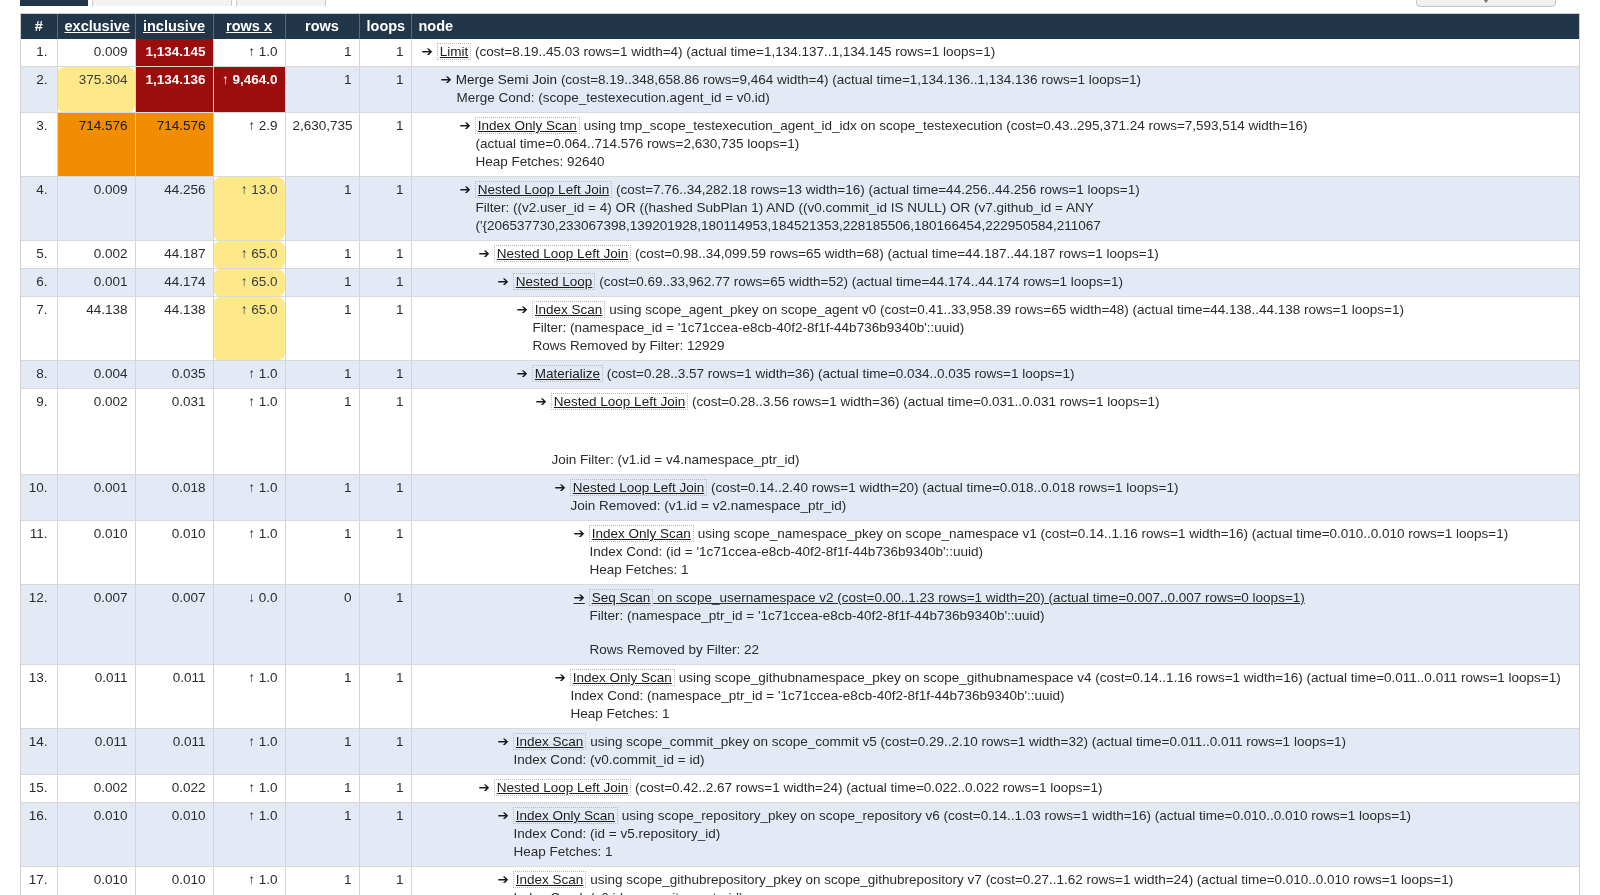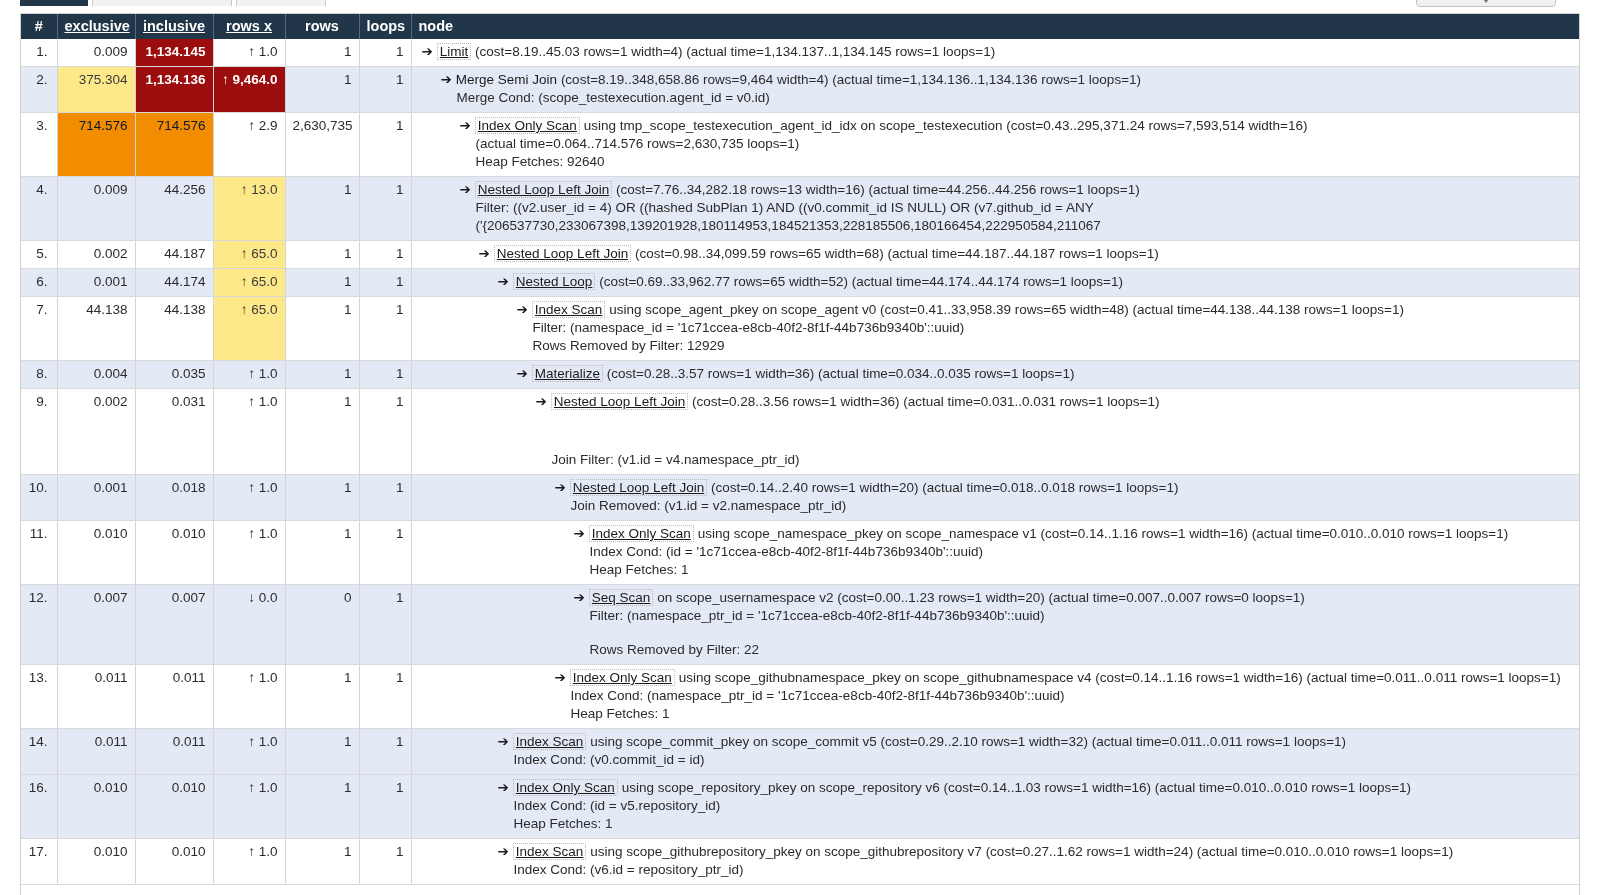--- a/index.html
+++ b/index.html
@@ -98,21 +98,21 @@
     vertical-align: top;
     line-height: 18px;
   }
   td.num   { text-align: right; white-space: nowrap; width: 36px; padding-right: 9px;}
   td.val   { text-align: right; white-space: nowrap; }
   td.node  { text-align: left; border-right: none; padding-left: 0; }
 
   
   td.hl-dark   { background: #9c0d0d !important; color: #ffffff; font-weight: bold; }
   td.hl-orange { background: #f28c00 !important; color: #0f172a; font-weight: normal; }
-  td.hl-yellow { background: #fde98a !important; color: #3a3a3a; }
+  td.hl-yellow { background: #fde98a !important; color: #3a3a3a; border-radius: 8px; }
   td.hl-none   { }
 
   
   .node-line { white-space: nowrap; font-size: 13.5px; line-height: 18px; }
   .arrow { color: #1a1a1a; margin-right: 4px; font-size: 13.5px; }
   .op {
     text-decoration: underline;
     color: #1b1b1b;
     border: 1px dotted #b9b9b9;
     padding: 0 2px;
@@ -289,21 +289,21 @@
           </td>
         </tr>
         <tr class="r-even">
           <td class="num hl-none">12.</td>
           <td class="val hl-none">0.007</td>
           <td class="val hl-none">0.007</td>
           <td class="val hl-none">↓ 0.0</td>
           <td class="val hl-none">0</td>
           <td class="val hl-none">1</td>
           <td class="node">
-            <div class="node-line" style="padding-left: 162px;"><span class="arrow">➔</span><span class="op">Seq Scan</span> <span class="detail">on scope_usernamespace v2 (cost=0.00..1.23 rows=1 width=20) (actual time=0.007..0.007 rows=0 loops=1)</span></div>
+            <div class="node-line" style="padding-left: 162px; text-decoration: underline;"><span class="arrow">➔</span><span class="op">Seq Scan</span> <span class="detail">on scope_usernamespace v2 (cost=0.00..1.23 rows=1 width=20) (actual time=0.007..0.007 rows=0 loops=1)</span></div>
             <div class="node-line" style="padding-left: 178px;"><span class="detail">Filter: (namespace_ptr_id = '1c71ccea-e8cb-40f2-8f1f-44b736b9340b'::uuid)</span></div>
             <div class="node-line" style="padding-left: 178px; margin-top: 16px;"><span class="detail">Rows Removed by Filter: 22</span></div>
           </td>
         </tr>
         <tr class="r-odd">
           <td class="num hl-none">13.</td>
           <td class="val hl-none">0.011</td>
           <td class="val hl-none">0.011</td>
           <td class="val hl-none">↑ 1.0</td>
           <td class="val hl-none">1</td>
@@ -319,20 +319,31 @@
           <td class="val hl-none">0.011</td>
           <td class="val hl-none">0.011</td>
           <td class="val hl-none">↑ 1.0</td>
           <td class="val hl-none">1</td>
           <td class="val hl-none">1</td>
           <td class="node">
             <div class="node-line" style="padding-left: 86px;"><span class="arrow">➔</span><span class="op">Index Scan</span> <span class="detail">using scope_commit_pkey on scope_commit v5 (cost=0.29..2.10 rows=1 width=32) (actual time=0.011..0.011 rows=1 loops=1)</span></div>
             <div class="node-line" style="padding-left: 102px;"><span class="detail">Index Cond: (v0.commit_id = id)</span></div>
           </td>
         </tr>
+        <tr class="r-odd">
+          <td class="num hl-none">15.</td>
+          <td class="val hl-none">0.002</td>
+          <td class="val hl-none">0.022</td>
+          <td class="val hl-none">↑ 1.0</td>
+          <td class="val hl-none">1</td>
+          <td class="val hl-none">1</td>
+          <td class="node">
+            <div class="node-line" style="padding-left: 67px;"><span class="arrow">➔</span><span class="op">Nested Loop Left Join</span> <span class="detail">(cost=0.42..2.67 rows=1 width=24) (actual time=0.022..0.022 rows=1 loops=1)</span></div>
+          </td>
+        </tr>
         <tr class="r-even">
           <td class="num hl-none">16.</td>
           <td class="val hl-none">0.010</td>
           <td class="val hl-none">0.010</td>
           <td class="val hl-none">↑ 1.0</td>
           <td class="val hl-none">1</td>
           <td class="val hl-none">1</td>
           <td class="node">
             <div class="node-line" style="padding-left: 86px;"><span class="arrow">➔</span><span class="op">Index Only Scan</span> <span class="detail">using scope_repository_pkey on scope_repository v6 (cost=0.14..1.03 rows=1 width=16) (actual time=0.010..0.010 rows=1 loops=1)</span></div>
             <div class="node-line" style="padding-left: 102px;"><span class="detail">Index Cond: (id = v5.repository_id)</span></div>

